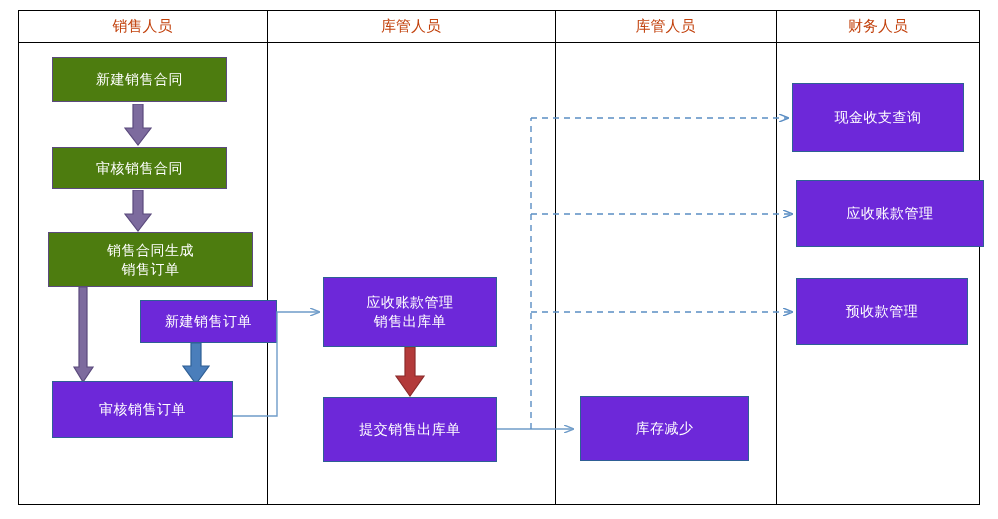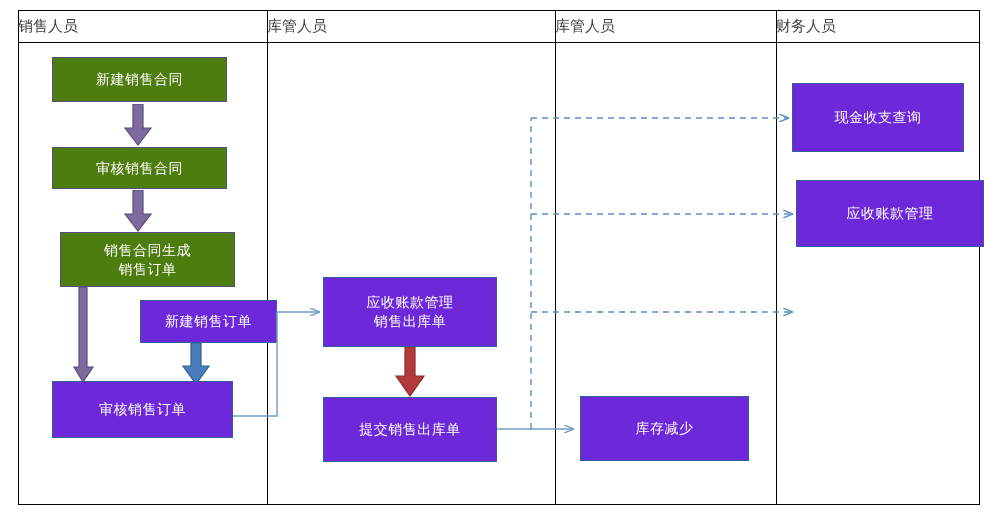--- a/index.html
+++ b/index.html
@@ -8,21 +8,21 @@
   #stage{position:absolute;left:0;top:0;width:998px;height:519px;overflow:hidden;background:#fff;}
 
   
   .frame{position:absolute;left:18px;top:10px;width:962px;height:495px;
          border:1.5px solid #000;box-sizing:border-box;}
   .hdr-sep{position:absolute;left:18px;top:42px;width:962px;height:0;
            border-top:1.5px solid #000;}
   .vdiv{position:absolute;top:10px;height:495px;width:0;border-left:1.5px solid #000;}
 
   .lane-title{position:absolute;top:10px;height:32px;line-height:32px;
-              font-size:15px;color:#404040;white-space:nowrap;}
+              text-align:center;font-size:15px;color:#c2410c;white-space:nowrap;}
 
   
   .box{position:absolute;box-sizing:border-box;display:flex;
        align-items:center;justify-content:center;text-align:center;
        color:#ffffff;font-size:14px;line-height:19px;letter-spacing:.5px;}
   .box.purple{background:#4d7c0f;border:1.5px solid #5b4a7d;}
   .box.blue{background:#6d28d9;border:1.5px solid #2e5f95;}
   .box span{display:block;}
 
   
@@ -63,21 +63,21 @@
   <div class="box purple" style="left:52px;top:147px;width:175px;height:42px">
     <span>审核销售合同</span>
   </div>
 
   <div class="blockarrow" style="left:124px;top:190px;width:28px;height:42px">
     <svg width="28" height="42" viewBox="0 0 28 42">
       <polygon points="9,0 19,0 19,24 27,24 14,41 1,24 9,24" fill="#7d6b9e" stroke="#5b4a7d" stroke-width="1.2"></polygon>
     </svg>
   </div>
 
-  <div class="box purple" style="left:60px;top:232px;width:175px;height:55px;flex-direction:column">
+  <div class="box purple" style="left:48px;top:232px;width:205px;height:55px;flex-direction:column">
     <span>销售合同生成</span>
     <span>销售订单</span>
   </div>
 
   <div class="blockarrow" style="left:72px;top:287px;width:24px;height:96px">
     <svg width="24" height="96" viewBox="0 0 24 96">
       <polygon points="7,0 15,0 15,80 21,80 11,95 2,80 7,80" fill="#7d6b9e" stroke="#5b4a7d" stroke-width="1.2"></polygon>
     </svg>
   </div>
 
@@ -115,20 +115,23 @@
   </div>
 
   <div class="box blue" style="left:792px;top:83px;width:172px;height:69px">
     <span>现金收支查询</span>
   </div>
 
   <div class="box blue" style="left:796px;top:180px;width:188px;height:67px">
     <span>应收账款管理</span>
   </div>
 
+  <div class="box blue" style="left:796px;top:278px;width:172px;height:67px">
+    <span>预收款管理</span>
+  </div>
 
   <div class="conn" style="left:0;top:0;width:998px;height:519px;">
     <svg width="998" height="519" viewBox="0 0 998 519">
       <defs>
         <marker id="ah" markerWidth="10" markerHeight="8" refX="9" refY="4" orient="auto" markerUnits="userSpaceOnUse">
           <path d="M0,0 L10,4 L0,8" fill="none" stroke="#6f9cc9" stroke-width="1.4"></path>
         </marker>
         <marker id="ahd" markerWidth="10" markerHeight="8" refX="9" refY="4" orient="auto" markerUnits="userSpaceOnUse">
           <path d="M0,0 L10,4 L0,8" fill="none" stroke="#5b8ec4" stroke-width="1.4"></path>
         </marker>

